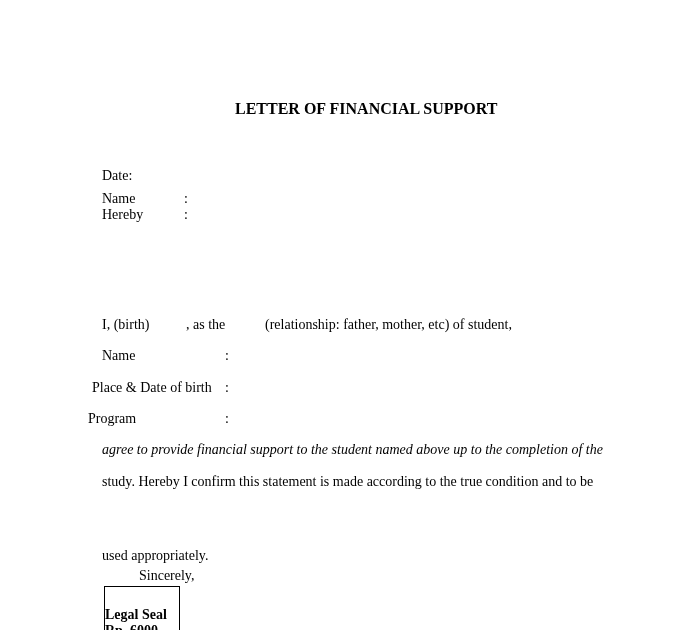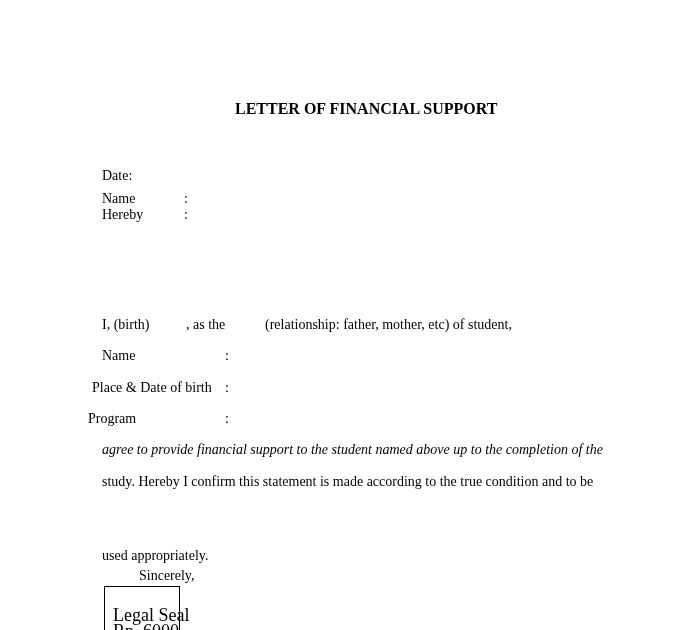--- a/index.html
+++ b/index.html
@@ -7,21 +7,21 @@
       width: 696px; height: 630px; overflow: hidden; position: relative;
       font-family: "Liberation Serif", "DejaVu Serif", serif;
       color: #000000; font-size: 14px;
     }
     .abs { position: absolute; white-space: nowrap; line-height: 16px; }
     .title { font-weight: bold; font-size: 16px; margin-top: 19px; }
     .seal-box {
       position: absolute; left: 104px; top: 586px; width: 76px; height: 60px;
       border: 1px solid #000; box-sizing: border-box;
     }
-    .seal-text { position: absolute; left: 8px; line-height: 16px; white-space: nowrap; font-size: 18px; }
+    .seal-text { position: absolute; left: 0; line-height: 16px; white-space: nowrap; font-size: 14px; font-weight: bold; }
   </style>
 </head>
 <body>
 
 <div>
   <div class="abs title" style="left:235px; top:82px;">LETTER OF FINANCIAL SUPPORT</div>
 
   <div class="abs" style="left:102px; top:168px;">Date:</div>
 
   <div class="abs" style="left:102px; top:191px;">Name</div>

